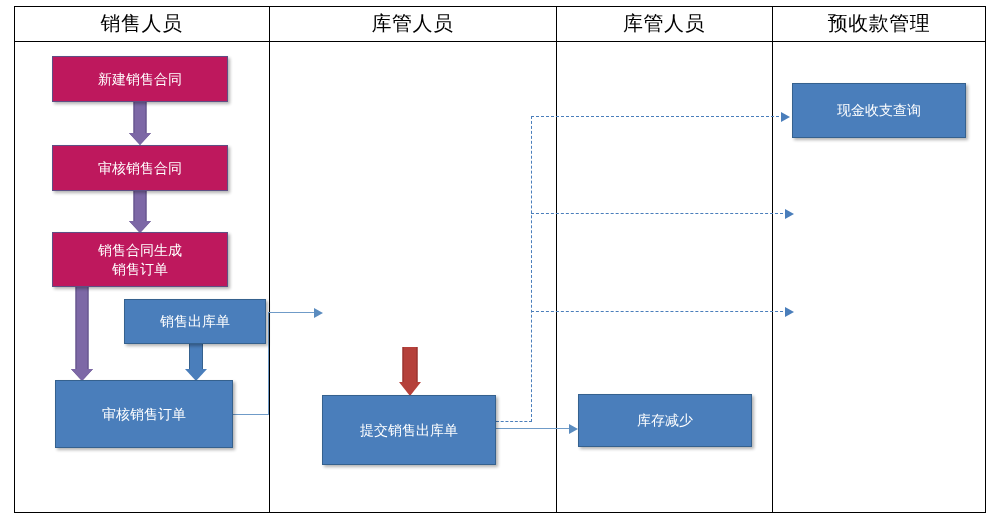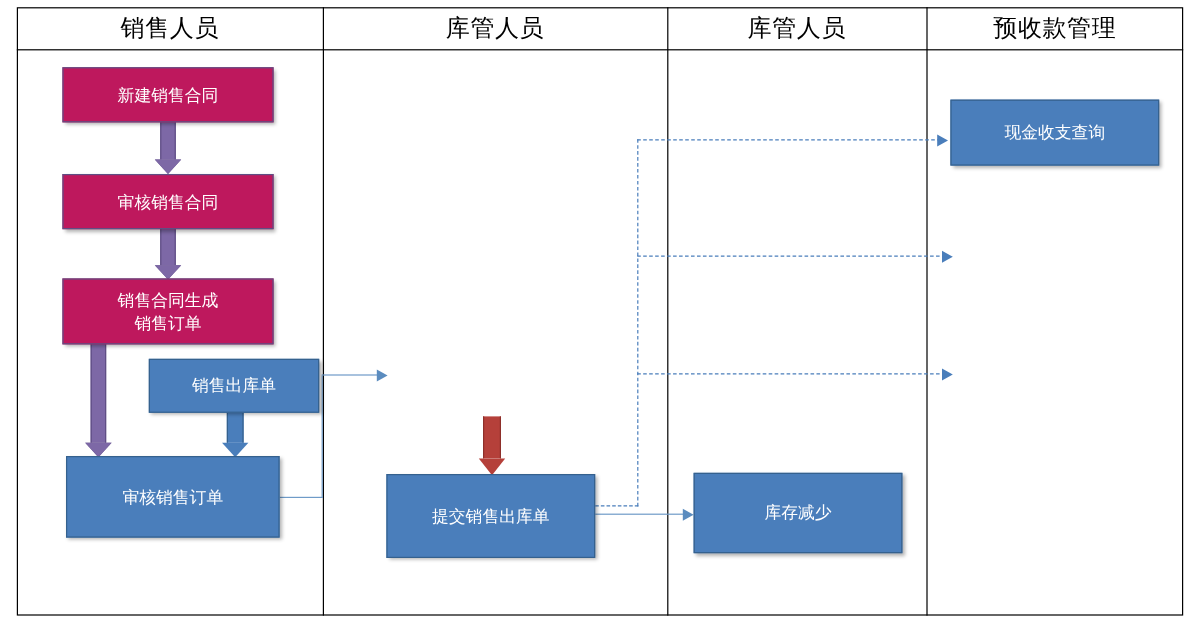--- a/index.html
+++ b/index.html
@@ -181,21 +181,21 @@
 
   <div class="node blue" style="left:55px;top:380px;width:178px;height:68px">
     <span>审核销售订单</span>
   </div>
 
 
   <div class="node blue" style="left:322px;top:395px;width:174px;height:70px">
     <span>提交销售出库单</span>
   </div>
 
-  <div class="node blue" style="left:578px;top:394px;width:174px;height:67px">
+  <div class="node blue" style="left:578px;top:394px;width:174px;height:53px">
     <span>库存减少</span>
   </div>
 
   <div class="node blue" style="left:792px;top:83px;width:174px;height:55px">
     <span>现金收支查询</span>
   </div>
 
 
 
 </div>

